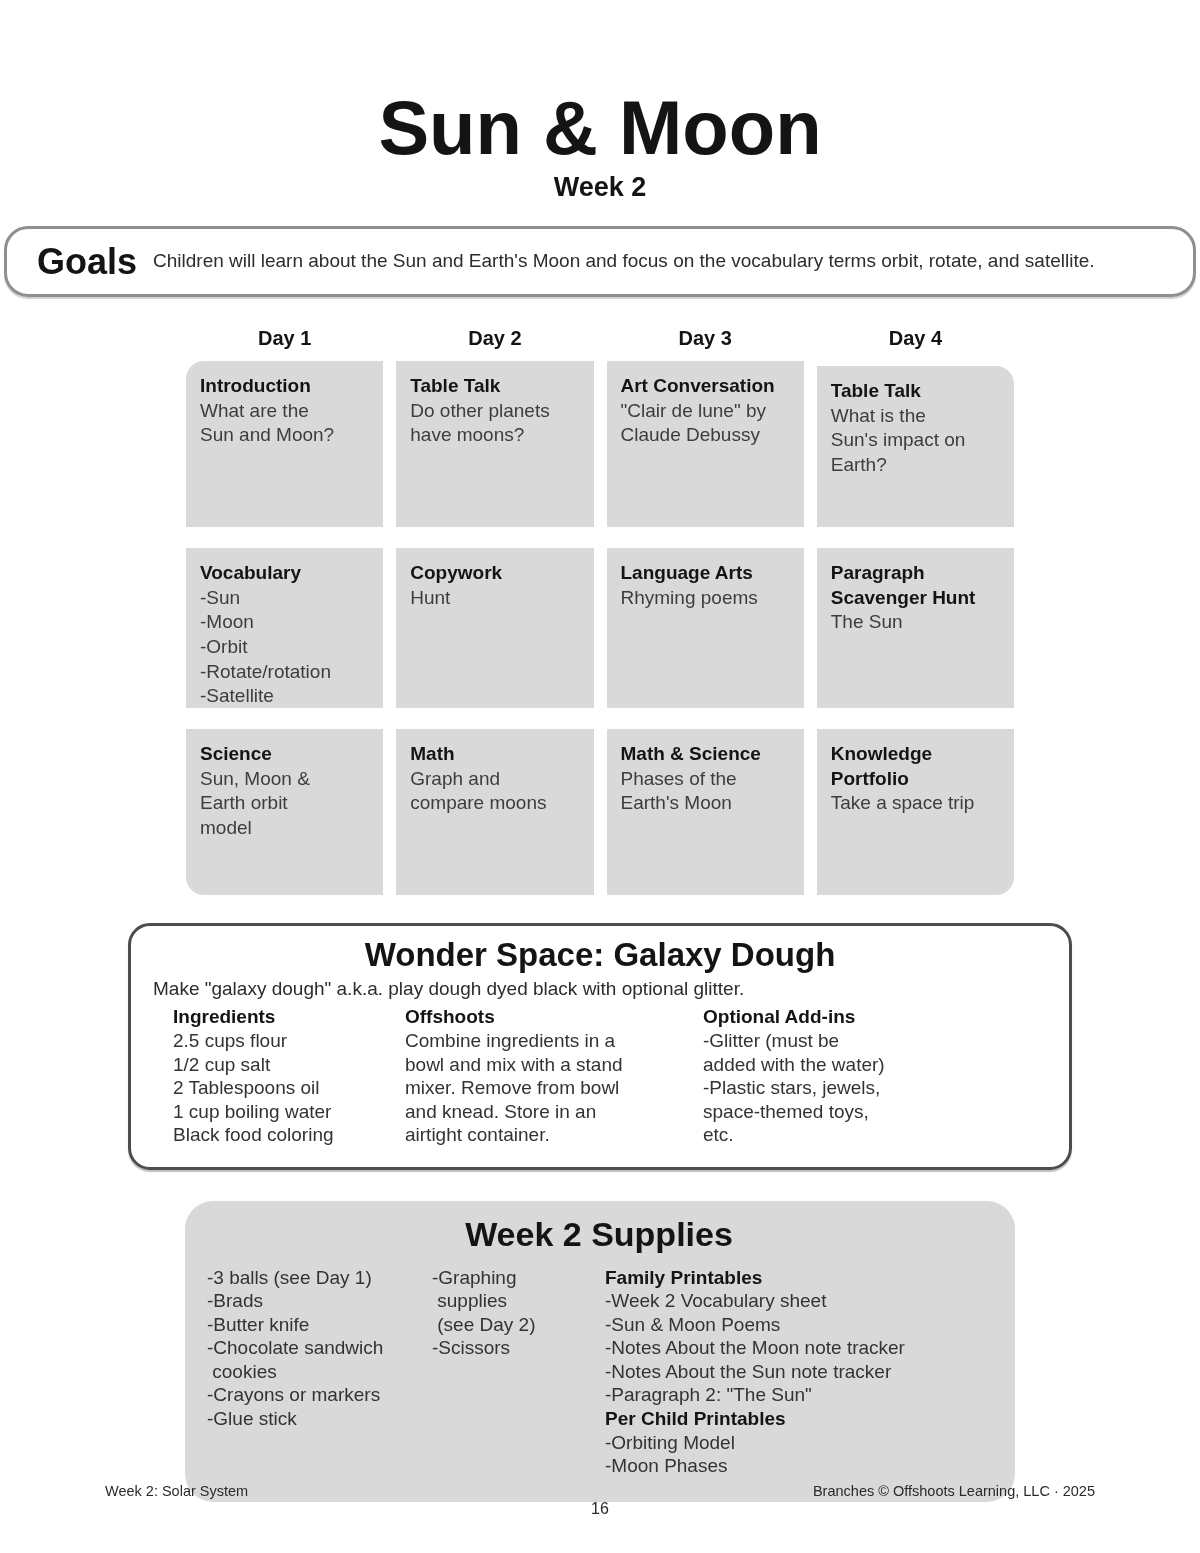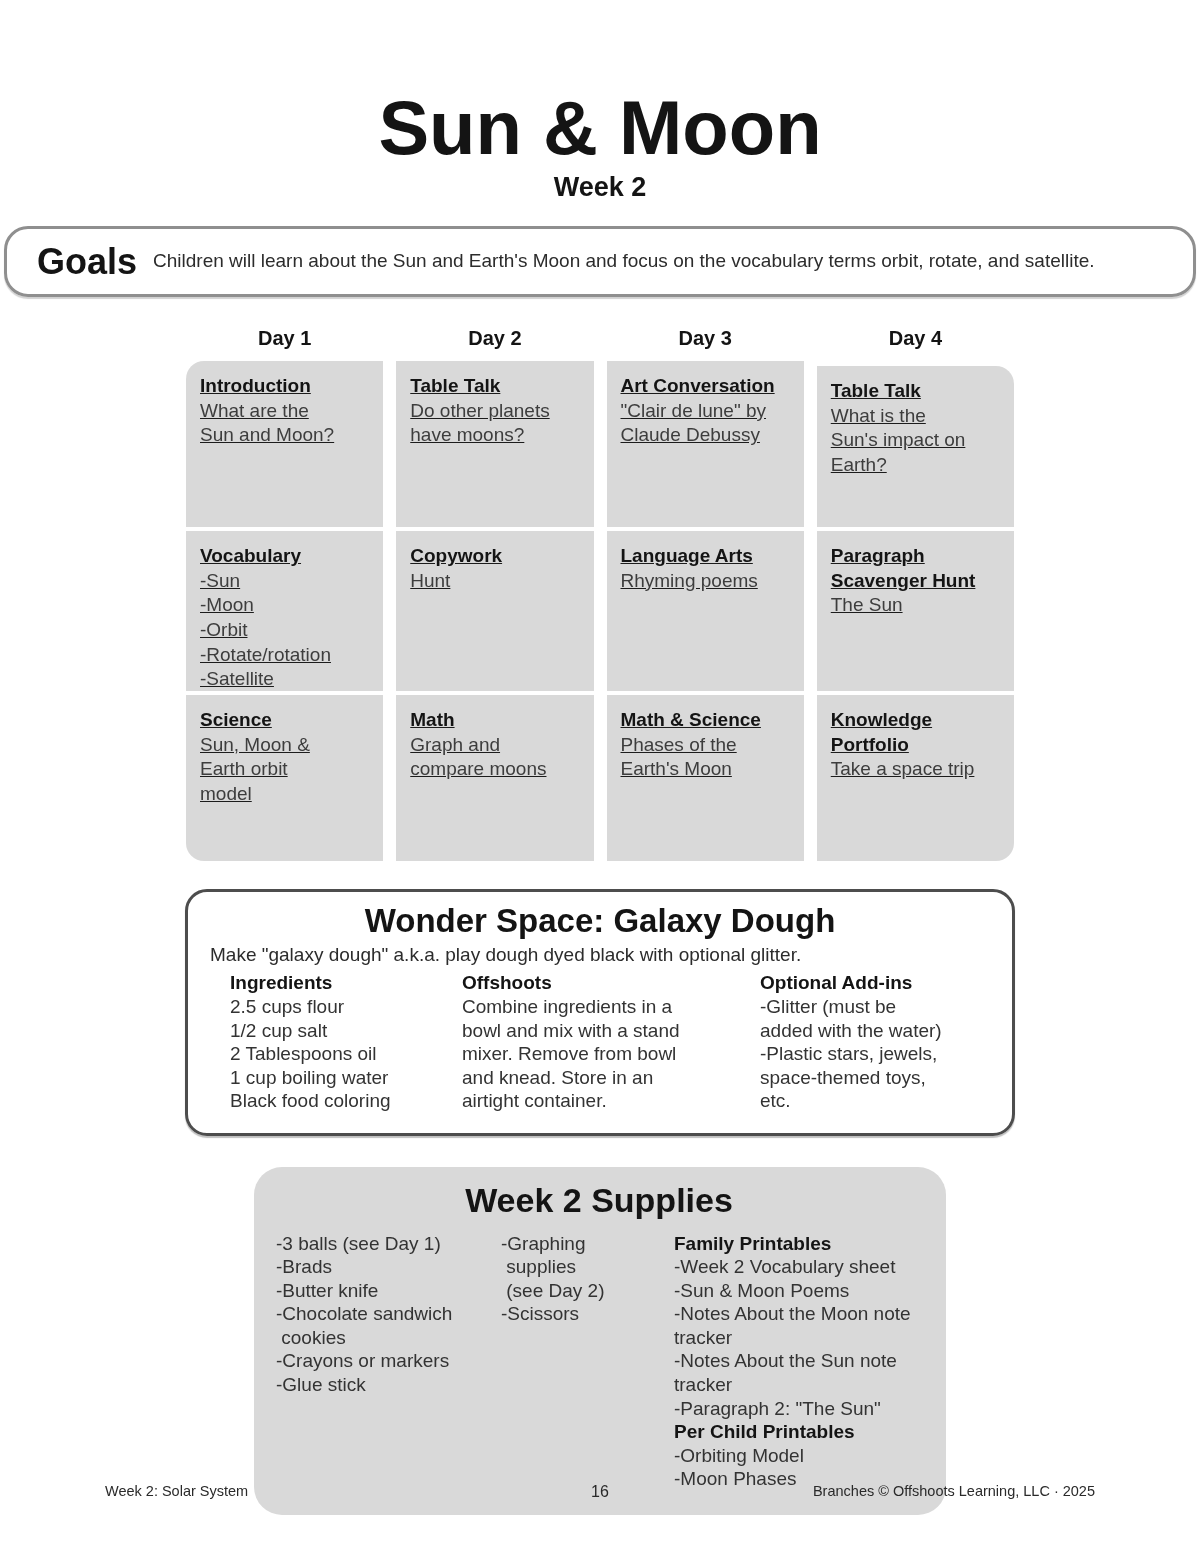--- a/index.html
+++ b/index.html
@@ -55,40 +55,39 @@
     text-align: center;
     font-size: 20px;
     font-weight: bold;
     color: #141414;
     margin-bottom: 11px;
   }
   .cards {
     display: grid;
     grid-template-columns: repeat(4, 1fr);
     grid-template-rows: 166px 160px 166px;
-    gap: 4px 13px;
-    text-decoration: underline;
+    gap: 21px 13px;
   }
   .card {
     background: #d9d9d9;
     padding: 13px 14px;
     font-size: 19px;
     line-height: 1.3;
   }
   .card.r-tl { border-top-left-radius: 18px; }
   .card.r-tr { border-top-right-radius: 18px; }
   .card.r-bl { border-bottom-left-radius: 18px; }
   .card.r-br { border-bottom-right-radius: 18px; }
   .card.lower { margin-top: 5px; }
   .card-title { font-weight: bold; color: #141414; white-space: pre-wrap; }
   .card-body { color: #3d3d3d; white-space: pre-wrap; }
 
   
   .wonder-box {
-    width: 830px;
+    width: 944px;
     margin: 28px auto 0 auto;
     border: 3px solid #4d4d4d;
     border-radius: 22px;
     padding: 10px 20px 20px 20px;
     box-shadow: 0 2px 1px rgba(0,0,0,0.25);
   }
   .wonder-title {
     text-align: center;
     font-size: 33px;
     font-weight: bold;
@@ -104,21 +103,21 @@
     display: grid;
     grid-template-columns: 232px 298px 1fr;
     padding-left: 22px;
     margin-top: 6px;
   }
   .w-col-header { font-size: 19px; font-weight: bold; color: #141414; }
   .w-col-body { font-size: 19px; line-height: 1.24; color: #333333; white-space: pre-wrap; margin-top: 1px; }
 
   
   .supplies-box {
-    width: 692px;
+    width: 830px;
     margin: 31px auto 0 auto;
     background: #d9d9d9;
     border-radius: 28px;
     padding: 14px 24px 24px 22px;
   }
   .supplies-title {
     text-align: center;
     font-size: 34px;
     font-weight: bold;
     color: #141414;
@@ -133,21 +132,21 @@
 
   
   .footer {
     position: absolute;
     left: 105px; right: 105px;
     top: 1483px;
     font-size: 14.5px;
     color: #2a2a2a;
   }
   .footer-left { position: absolute; left: 0; top: 0; }
-  .footer-center { position: absolute; left: 50%; transform: translateX(-50%); top: 0; font-size: 16px; }
+  .footer-center { position: absolute; left: 50%; transform: translateX(-50%); top: 17px; font-size: 16px; }
   .footer-right { position: absolute; right: 0; top: 0; }
 </style>
 </head>
 <body>
 
 <div class="page">
 
   <div class="title">Sun &amp; Moon</div>
   <div class="subtitle">Week 2</div>
 

